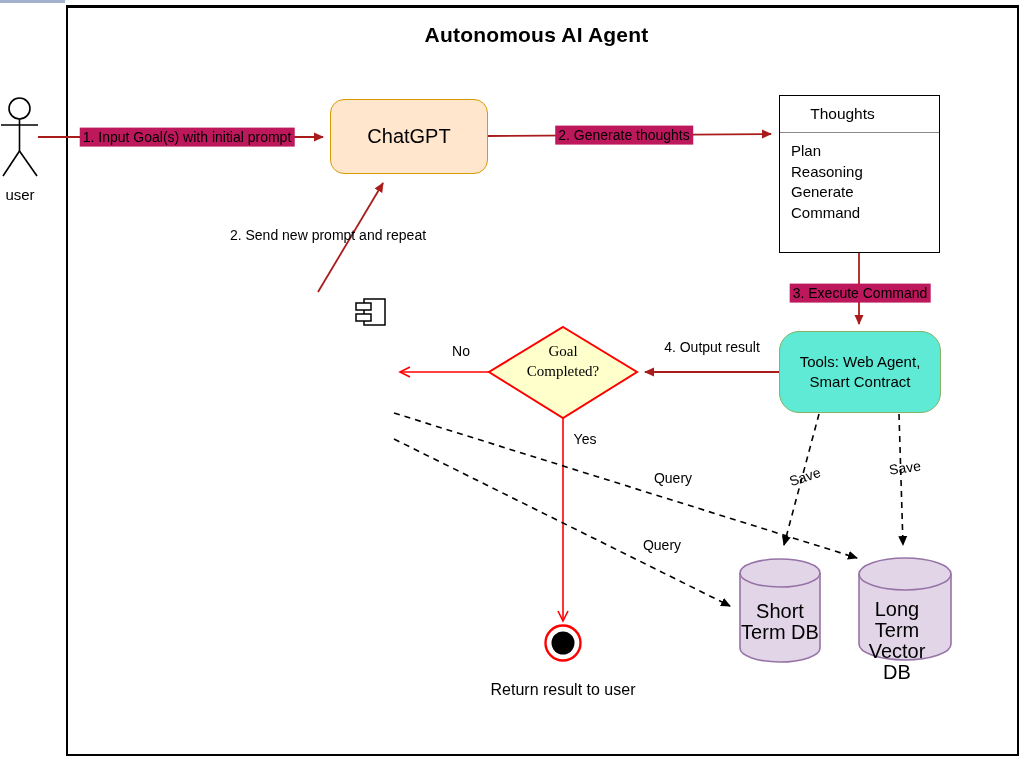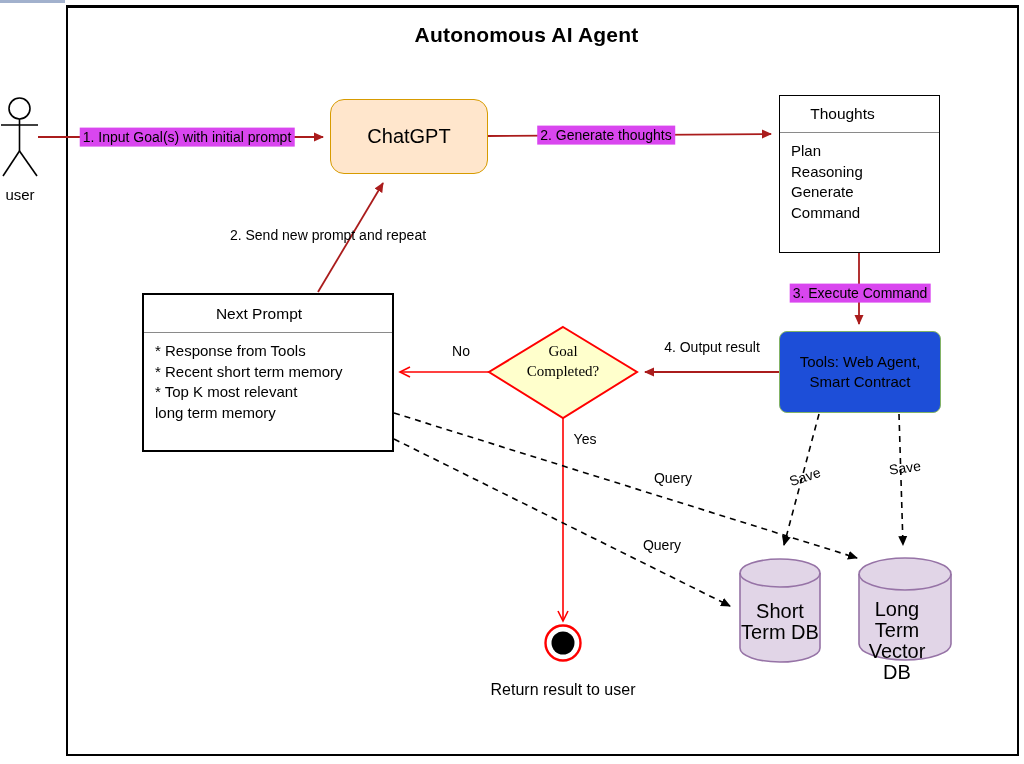--- a/index.html
+++ b/index.html
@@ -15,38 +15,38 @@
   .strip {
     position: absolute; left: 0; top: 0; width: 65px; height: 3px;
     background: #a2b1cd;
   }
   .frame {
     position: absolute; left: 66px; top: 5px; width: 953px; height: 751px;
     border: 2px solid #000; border-top-width: 3px;
     background: transparent;
   }
   .page-title {
-    position: absolute; left: 50px; top: 23px; width: 953px;
+    position: absolute; left: 60px; top: 23px; width: 953px;
     text-align: center; font-size: 21px; font-weight: bold;
     letter-spacing: 0.2px;
   }
   svg.layer { position: absolute; left: 0; top: 0; z-index: 1; }
   .node { position: absolute; z-index: 2; }
   .lbl { position: absolute; z-index: 3; transform: translate(-50%, -50%);
          font-size: 14px; white-space: nowrap; line-height: 1.2; }
-  .bgw { background: #d946ef; padding: 1px 3px; }
+  .bgw { background: #be185d; padding: 1px 3px; }
   .chatgpt {
     left: 330px; top: 99px; width: 158px; height: 75px;
     background: #ffe6cc; border: 1.5px solid #d79b00; border-radius: 14px;
     display: flex; align-items: center; justify-content: center;
     font-size: 20px;
   }
   .tools {
     left: 779px; top: 331px; width: 162px; height: 82px;
-    background: #1d4ed8; border: 1.5px solid #82b366; border-radius: 8px;
+    background: #5eead4; border: 1.5px solid #82b366; border-radius: 20px;
     display: flex; flex-direction: column; align-items: center; justify-content: center;
     font-size: 15px; line-height: 20px; text-align: center;
   }
   .comp-box {
     background: #fff; border: 1.5px solid #000;
     font-size: 15px;
   }
   .thoughts { left: 779px; top: 95px; width: 161px; height: 158px; }
   .nextprompt { left: 142px; top: 293px; width: 252px; height: 159px; border-width: 2px; }
   .comp-title {
@@ -156,31 +156,20 @@
       <span style="margin-right:34px;">Thoughts</span>
     </div>
     <div class="comp-body">
       <div>Plan</div>
       <div>Reasoning</div>
       <div>Generate</div>
       <div>Command</div>
     </div>
   </div>
 
-  <div class="node comp-box nextprompt">
-    <div class="comp-title">
-      <span style="margin-right:18px;">Next Prompt</span>
-    </div>
-    <div class="comp-body">
-      <div>* Response from Tools</div>
-      <div>* Recent short term memory</div>
-      <div>* Top K most relevant</div>
-      <div>long term memory</div>
-    </div>
-  </div>
 
   <div class="node tools">
     <div>Tools: Web Agent,</div>
     <div>Smart Contract</div>
   </div>
 
   <div class="node diamond-lbl">
     <div>Goal</div>
     <div>Completed?</div>
   </div>
@@ -188,21 +177,21 @@
   <div class="node cyl-lbl shortdb-lbl">
     <div>Short</div>
     <div>Term DB</div>
   </div>
   <div class="node cyl-lbl longdb-lbl">
     <div>Long Term</div>
     <div>Vector DB</div>
   </div>
 
   <div class="lbl bgw" style="left:187px; top:137px;">1. Input Goal(s) with initial prompt</div>
-  <div class="lbl bgw" style="left:606px; top:135px;">2. Generate thoughts</div>
+  <div class="lbl bgw" style="left:624px; top:135px;">2. Generate thoughts</div>
   <div class="lbl bgw" style="left:860px; top:293px;">3. Execute Command</div>
   <div class="lbl" style="left:712px; top:347px;">4. Output result</div>
   <div class="lbl" style="left:328px; top:235px;">2. Send new prompt and repeat</div>
   <div class="lbl" style="left:461px; top:351px;">No</div>
   <div class="lbl" style="left:585px; top:439px;">Yes</div>
   <div class="lbl" style="left:673px; top:478px;">Query</div>
   <div class="lbl" style="left:662px; top:545px;">Query</div>
   <div class="lbl rot-l" style="left:805px; top:477px;">Save</div>
   <div class="lbl rot-r" style="left:905px; top:468px;">Save</div>
   <div class="lbl return-lbl" style="left:563px; top:690px;">Return result to user</div>

